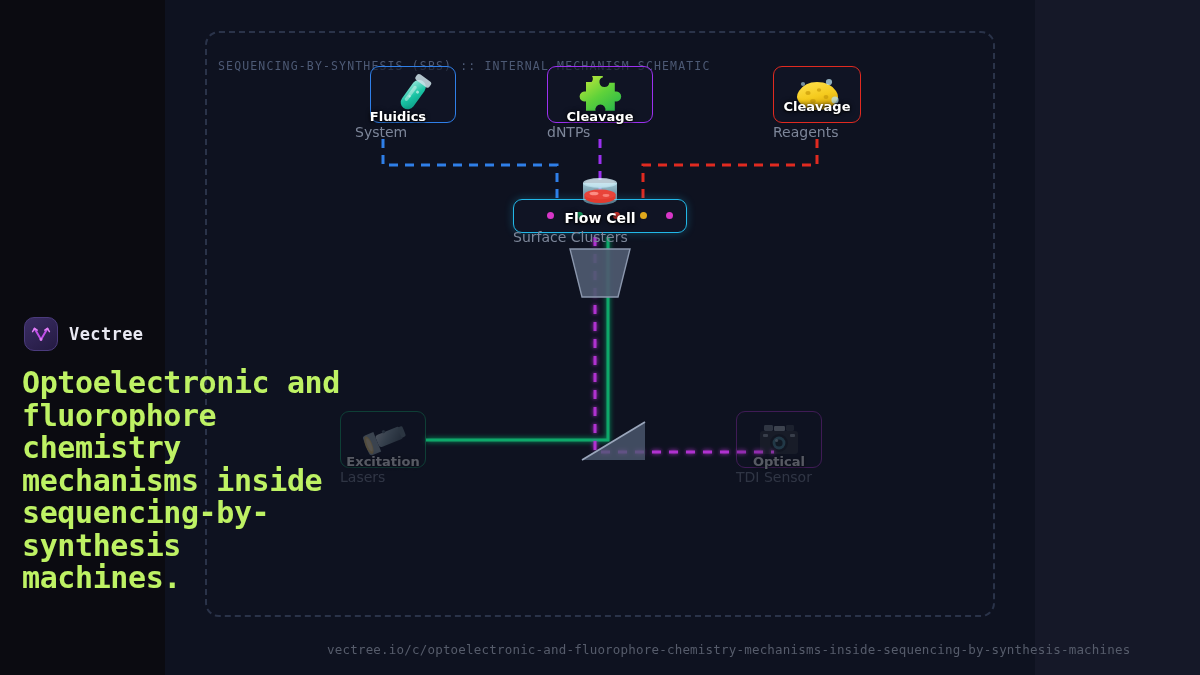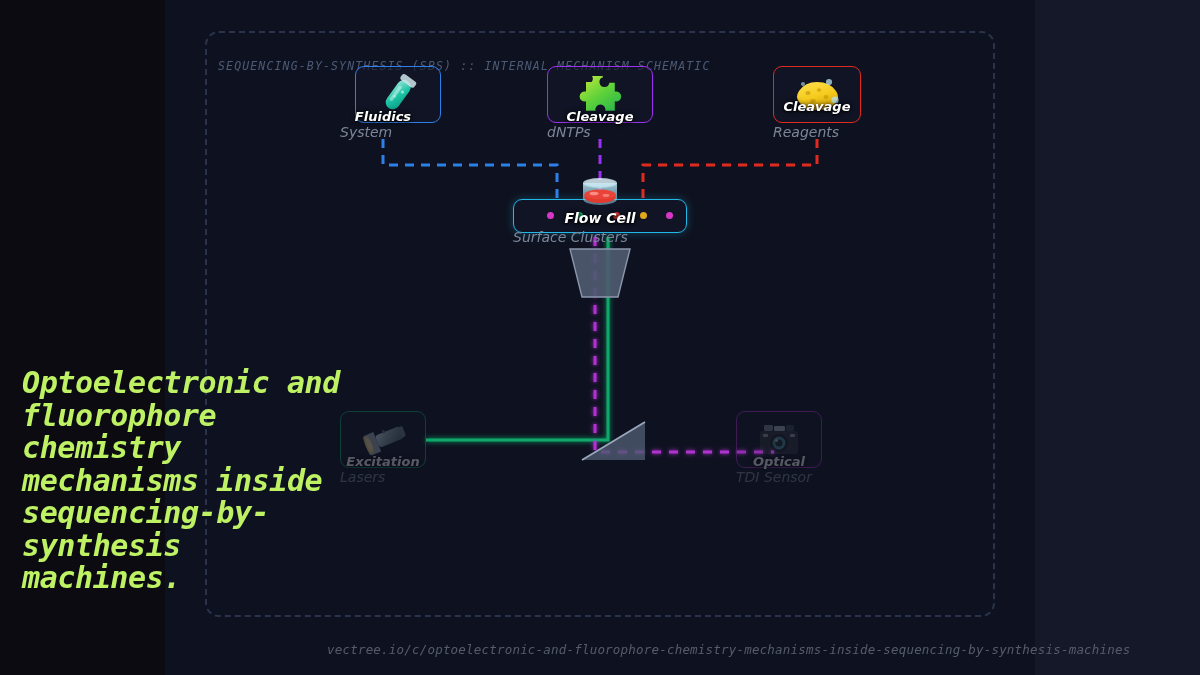--- a/index.html
+++ b/index.html
@@ -5,21 +5,21 @@
 <style>
   * { margin:0; padding:0; box-sizing:border-box; }
   html,body { width:1200px; height:675px; overflow:hidden; }
   body {
     background:#0d0d14;
     font-family:"DejaVu Sans Mono","Liberation Mono",monospace;
     position:relative;
   }
 
   
-  #stage { position:absolute; inset:0; width:1200px; height:584px;font-style:italic; }
+  #stage { position:absolute; inset:0; width:1200px; height:584px; }
 
   .bg-canvas {
     position:absolute; left:165px; top:0; width:1035px; height:675px;
     background:#0e1220;
   }
   .bg-right {
     position:absolute; left:1035px; top:0; width:165px; height:675px;
     background:#151828;
   }
   .bg-left {
@@ -58,21 +58,21 @@
     white-space:nowrap;
   }
   .node .nsub {
     position:absolute; left:0; width:100%; text-align:left;
     font-family:"DejaVu Sans","Liberation Sans",sans-serif;
     font-weight:400; font-size:14px; color:#7d8699;
     white-space:nowrap;
   }
 
   
-  #node-fluidics  { left:340px; top:66px; width:86px;padding-left:15px; }
+  #node-fluidics  { left:355px; top:66px; width:86px;padding-left:15px; }
   #node-dntps     { left:547px; top:66px; width:106px; }
   #node-cleavage  { left:773px; top:66px; width:88px; }
   #node-fluidics  .box { width:86px; height:57px; border-color:#2f7fe8; }
   #node-dntps     .box { width:106px;height:57px; border-color:#9b30f0; }
   #node-cleavage  .box { width:88px; height:57px; border-color:#e02a20; }
 
   #node-flowcell  { left:513px; top:199px; width:174px; }
   #node-flowcell .box {
     width:174px; height:34px; border-color:#22b8e8;
     box-shadow:0 0 9px rgba(34,184,232,0.30);
@@ -294,18 +294,29 @@
         <circle cx="24" cy="24" r="3.6" fill="#1a2a30"></circle>
         <circle cx="21.6" cy="21.6" r="1.5" fill="#cfe6ec" fill-opacity="0.75"></circle>
         <rect x="8" y="15" width="5" height="3" rx="1" fill="#9aa4ad"></rect>
         <rect x="35" y="15" width="5" height="3" rx="1" fill="#9aa4ad"></rect>
       </svg>
     </div>
     <div class="nlabel" style="top:43px">Optical</div>
     <div class="nsub" style="top:58px">TDI Sensor</div>
   </div>
 
+  <div class="brandrow">
+    <div class="brandmark">
+      <svg width="22" height="22" viewBox="0 0 22 22">
+        <path d="M4.5 5.5 L11 16.5 L17.5 5.5" stroke="#c04fe8" stroke-width="2" fill="none" stroke-linecap="round" stroke-linejoin="round"></path>
+        <path d="M4.5 5.5 L2.6 8.6 M4.5 5.5 L7.2 7.2" stroke="#e07ef5" stroke-width="1.5" fill="none" stroke-linecap="round"></path>
+        <path d="M17.5 5.5 L19.4 8.6 M17.5 5.5 L14.8 7.2" stroke="#e07ef5" stroke-width="1.5" fill="none" stroke-linecap="round"></path>
+        <circle cx="11" cy="16.5" r="1.4" fill="#e07ef5"></circle>
+      </svg>
+    </div>
+    <span class="brandname">Vectree</span>
+  </div>
 
   <div class="headline">Optoelectronic and fluorophore chemistry mechanisms inside sequencing-by-synthesis machines.</div>
 
   <div class="urlbar">vectree.io/c/optoelectronic-and-fluorophore-chemistry-mechanisms-inside-sequencing-by-synthesis-machines</div>
 
 </div>
 
 </body></html>

